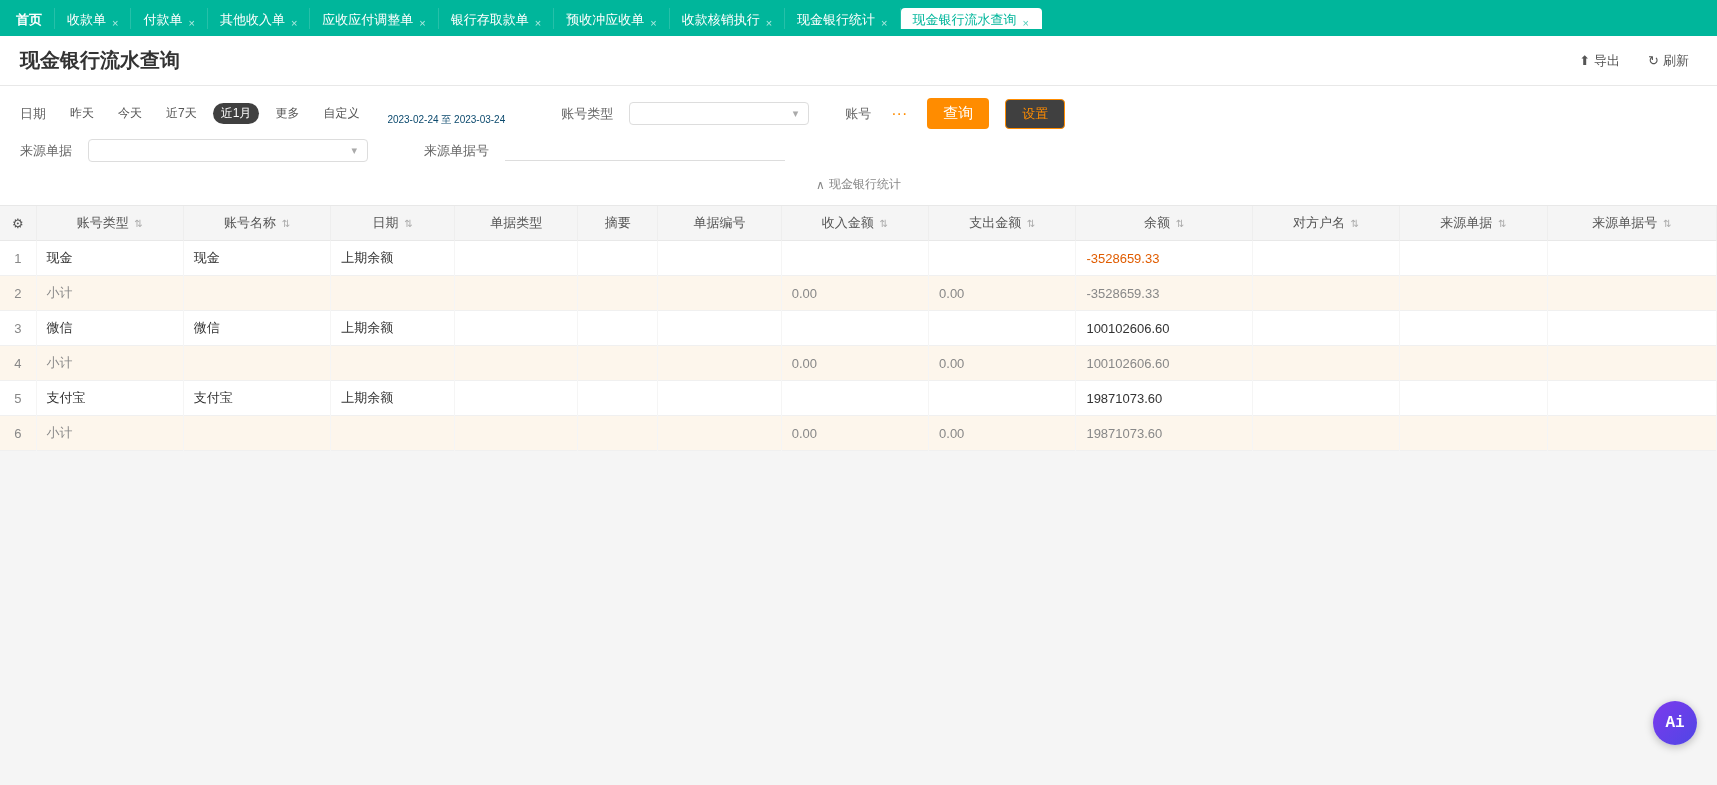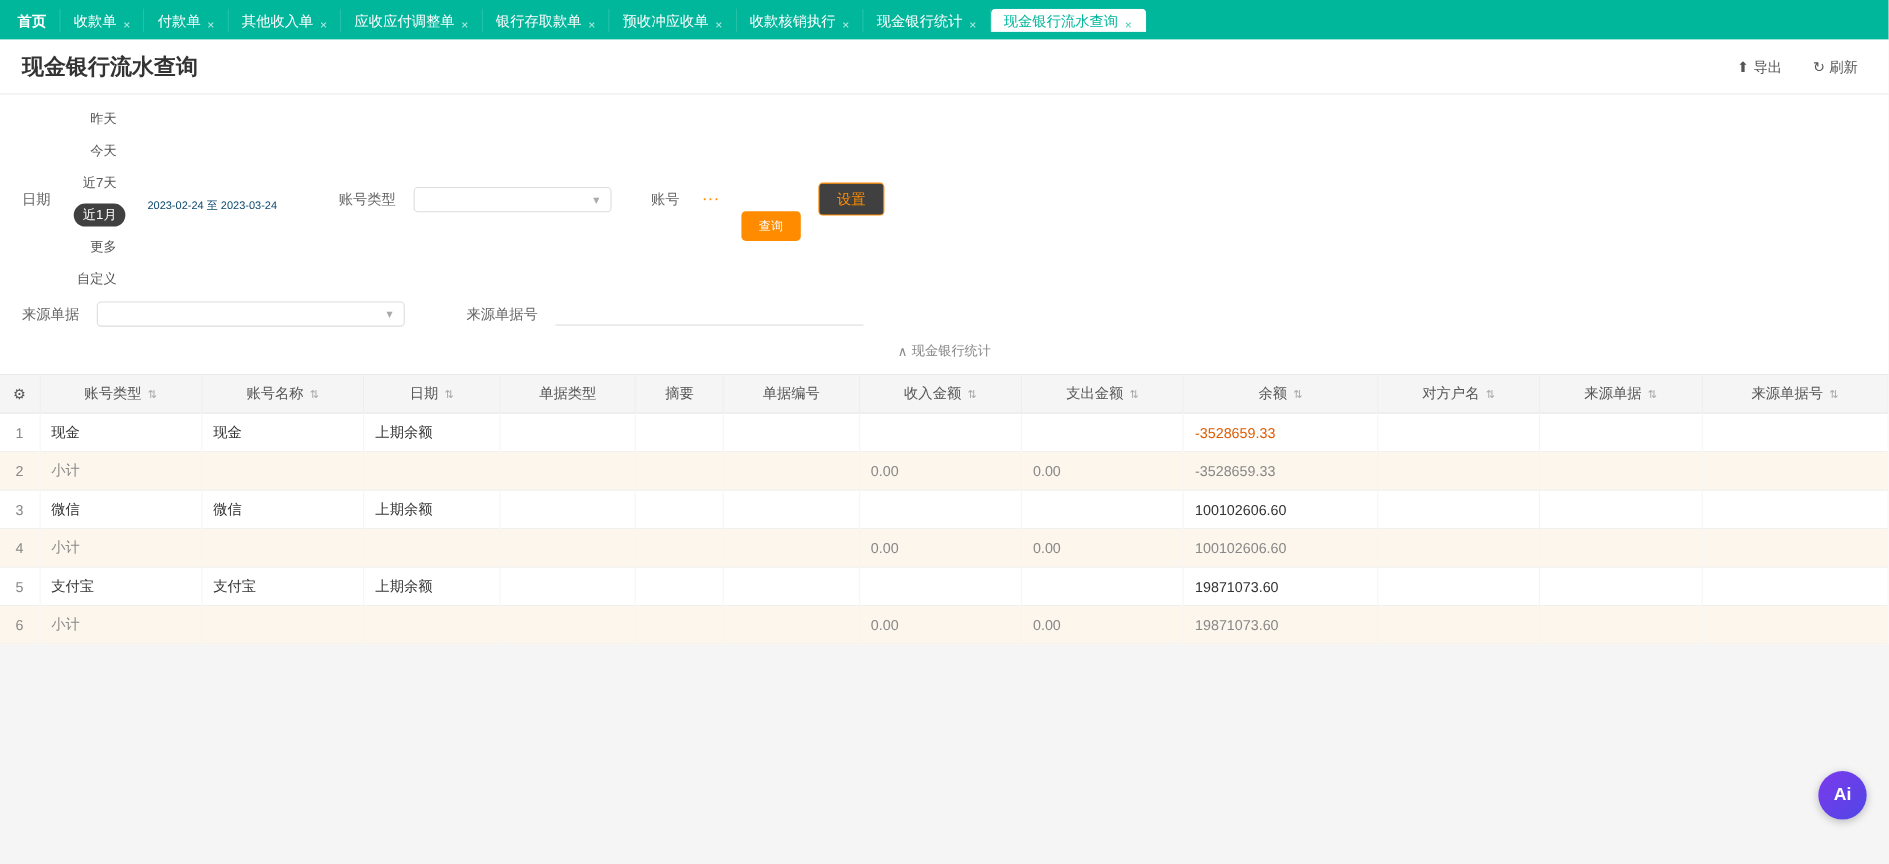--- a/index.html
+++ b/index.html
@@ -82,23 +82,22 @@
       margin-bottom: 10px;
       flex-wrap: wrap;
     }
     .filter-label {
       color: #666;
       font-size: 13px;
       white-space: nowrap;
     }
     .date-shortcuts {
       display: flex;
-      align-items: flex-end;
+      align-items: flex-start;
       gap: 8px;
-      flex-direction: column;
     }
     .date-btn {
       padding: 2px 8px;
       border-radius: 12px;
       cursor: pointer;
       font-size: 12px;
       background: none;
       border: none;
       color: #555;
     }
@@ -143,22 +142,21 @@
       font-size: 16px;
       padding: 0 4px;
     }
     .btn-query {
       background: #ff8c00;
       color: #fff;
       border: none;
       border-radius: 4px;
       padding: 6px 16px;
       cursor: pointer;
-      font-size: 11px;
-      margin-top: 48px;
+      font-size: 15px;
     }
     .btn-settings {
       background: #404040;
       color: #ff8c00;
       border: 1px solid #ff8c00;
       border-radius: 4px;
       padding: 5px 16px;
       cursor: pointer;
       font-size: 13px;
     }
@@ -230,20 +228,21 @@
       border-radius: 50%;
       width: 44px;
       height: 44px;
       display: flex;
       align-items: center;
       justify-content: center;
       font-size: 16px;
       font-weight: bold;
       cursor: pointer;
       box-shadow: 0 2px 8px rgba(0,0,0,0.25);
+      font-family: Liberation Mono, monospace;
     }
   </style>
 </head>
 <body>
 
 <nav class="top-nav">
   <div class="nav-item home">
     <span>首页</span>
   </div>
   <div class="nav-item">

